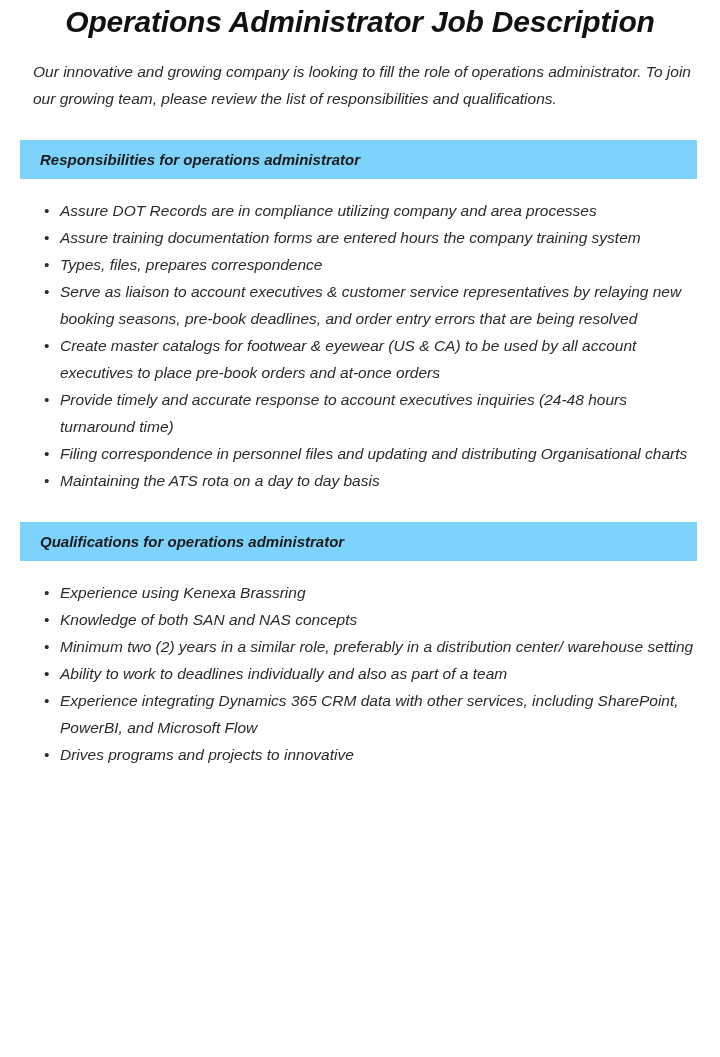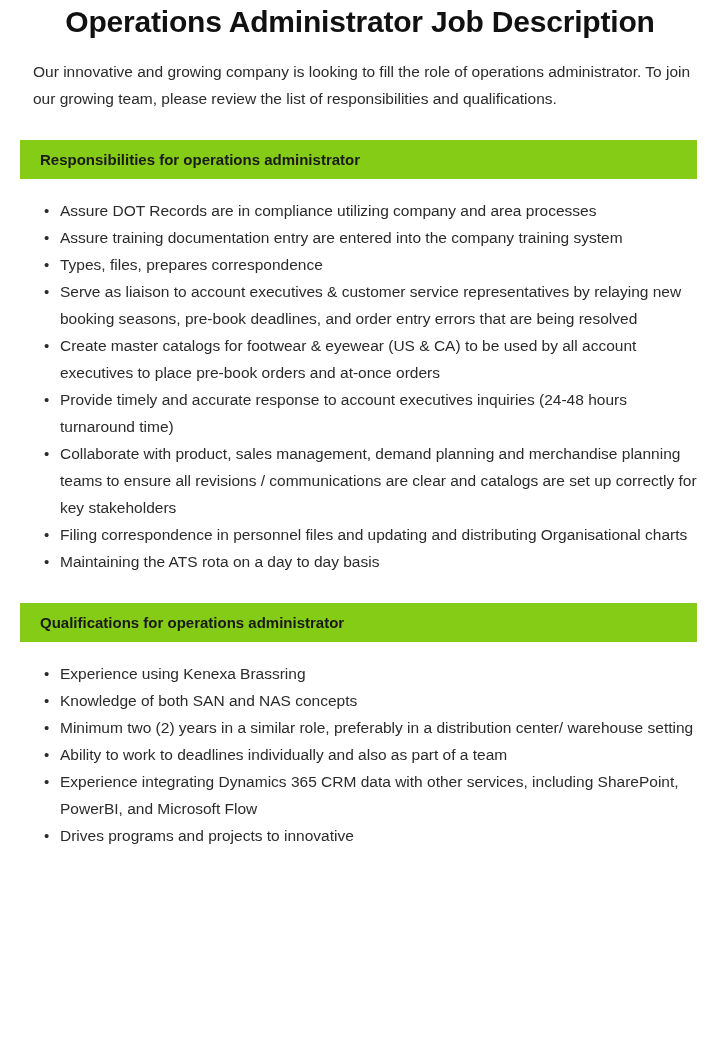--- a/index.html
+++ b/index.html
@@ -12,20 +12,21 @@
     min-height: 1057px;
     font-family: "Liberation Sans", sans-serif;
     color: #1a1a1a;
     -webkit-font-smoothing: antialiased;
   }
   .page {
     width: 720px;
     box-sizing: border-box;
     padding: 0;
     overflow: hidden;
+    font-style: italic;
   }
   .doc-title {
     font-size: 30px;
     font-weight: bold;
     line-height: 1.2;
     color: #111111;
     margin: 0;
     padding: 4px 20px 0 20px;
     text-align: center;
     letter-spacing: -0.2px;
@@ -36,21 +37,21 @@
     color: #2b2b2b;
     margin: 0;
     padding: 18px 24px 0 33px;
     font-weight: normal;
   }
   .section {
     margin: 0;
     padding: 0;
   }
   .section-band {
-    background: #84cc16;
+    background: #7dd3fc;
     margin: 28px 23px 0 20px;
     padding: 11px 8px 11px 20px;
     box-sizing: border-box;
   }
   .section-band-title {
     font-size: 15px;
     font-weight: bold;
     color: #1a1a1a;
     line-height: 17px;
     margin: 0;
@@ -92,26 +93,25 @@
   <h1 class="doc-title">Operations Administrator Job Description</h1>
 
   <p class="intro">Our innovative and growing company is looking to fill the role of operations administrator. To join our growing team, please review the list of responsibilities and qualifications.</p>
 
   <div class="section">
     <div class="section-band">
       <div class="section-band-title">Responsibilities for operations administrator</div>
     </div>
     <ul class="bullets">
       <li>Assure DOT Records are in compliance utilizing company and area processes</li>
-      <li>Assure training documentation entry are entered into the company training system</li>
+      <li>Assure training documentation forms are entered hours the company training system</li>
       <li>Types, files, prepares correspondence</li>
       <li>Serve as liaison to account executives &amp; customer service representatives by relaying new booking seasons, pre-book deadlines, and order entry errors that are being resolved</li>
       <li>Create master catalogs for footwear &amp; eyewear (US &amp; CA) to be used by all account executives to place pre-book orders and at-once orders</li>
       <li>Provide timely and accurate response to account executives inquiries (24-48 hours turnaround time)</li>
-      <li>Collaborate with product, sales management, demand planning and merchandise planning teams to ensure all revisions / communications are clear and catalogs are set up correctly for key stakeholders</li>
       <li>Filing correspondence in personnel files and updating and distributing Organisational charts</li>
       <li>Maintaining the ATS rota on a day to day basis</li>
     </ul>
   </div>
 
   <div class="section">
     <div class="section-band">
       <div class="section-band-title">Qualifications for operations administrator</div>
     </div>
     <ul class="bullets qual-list">

